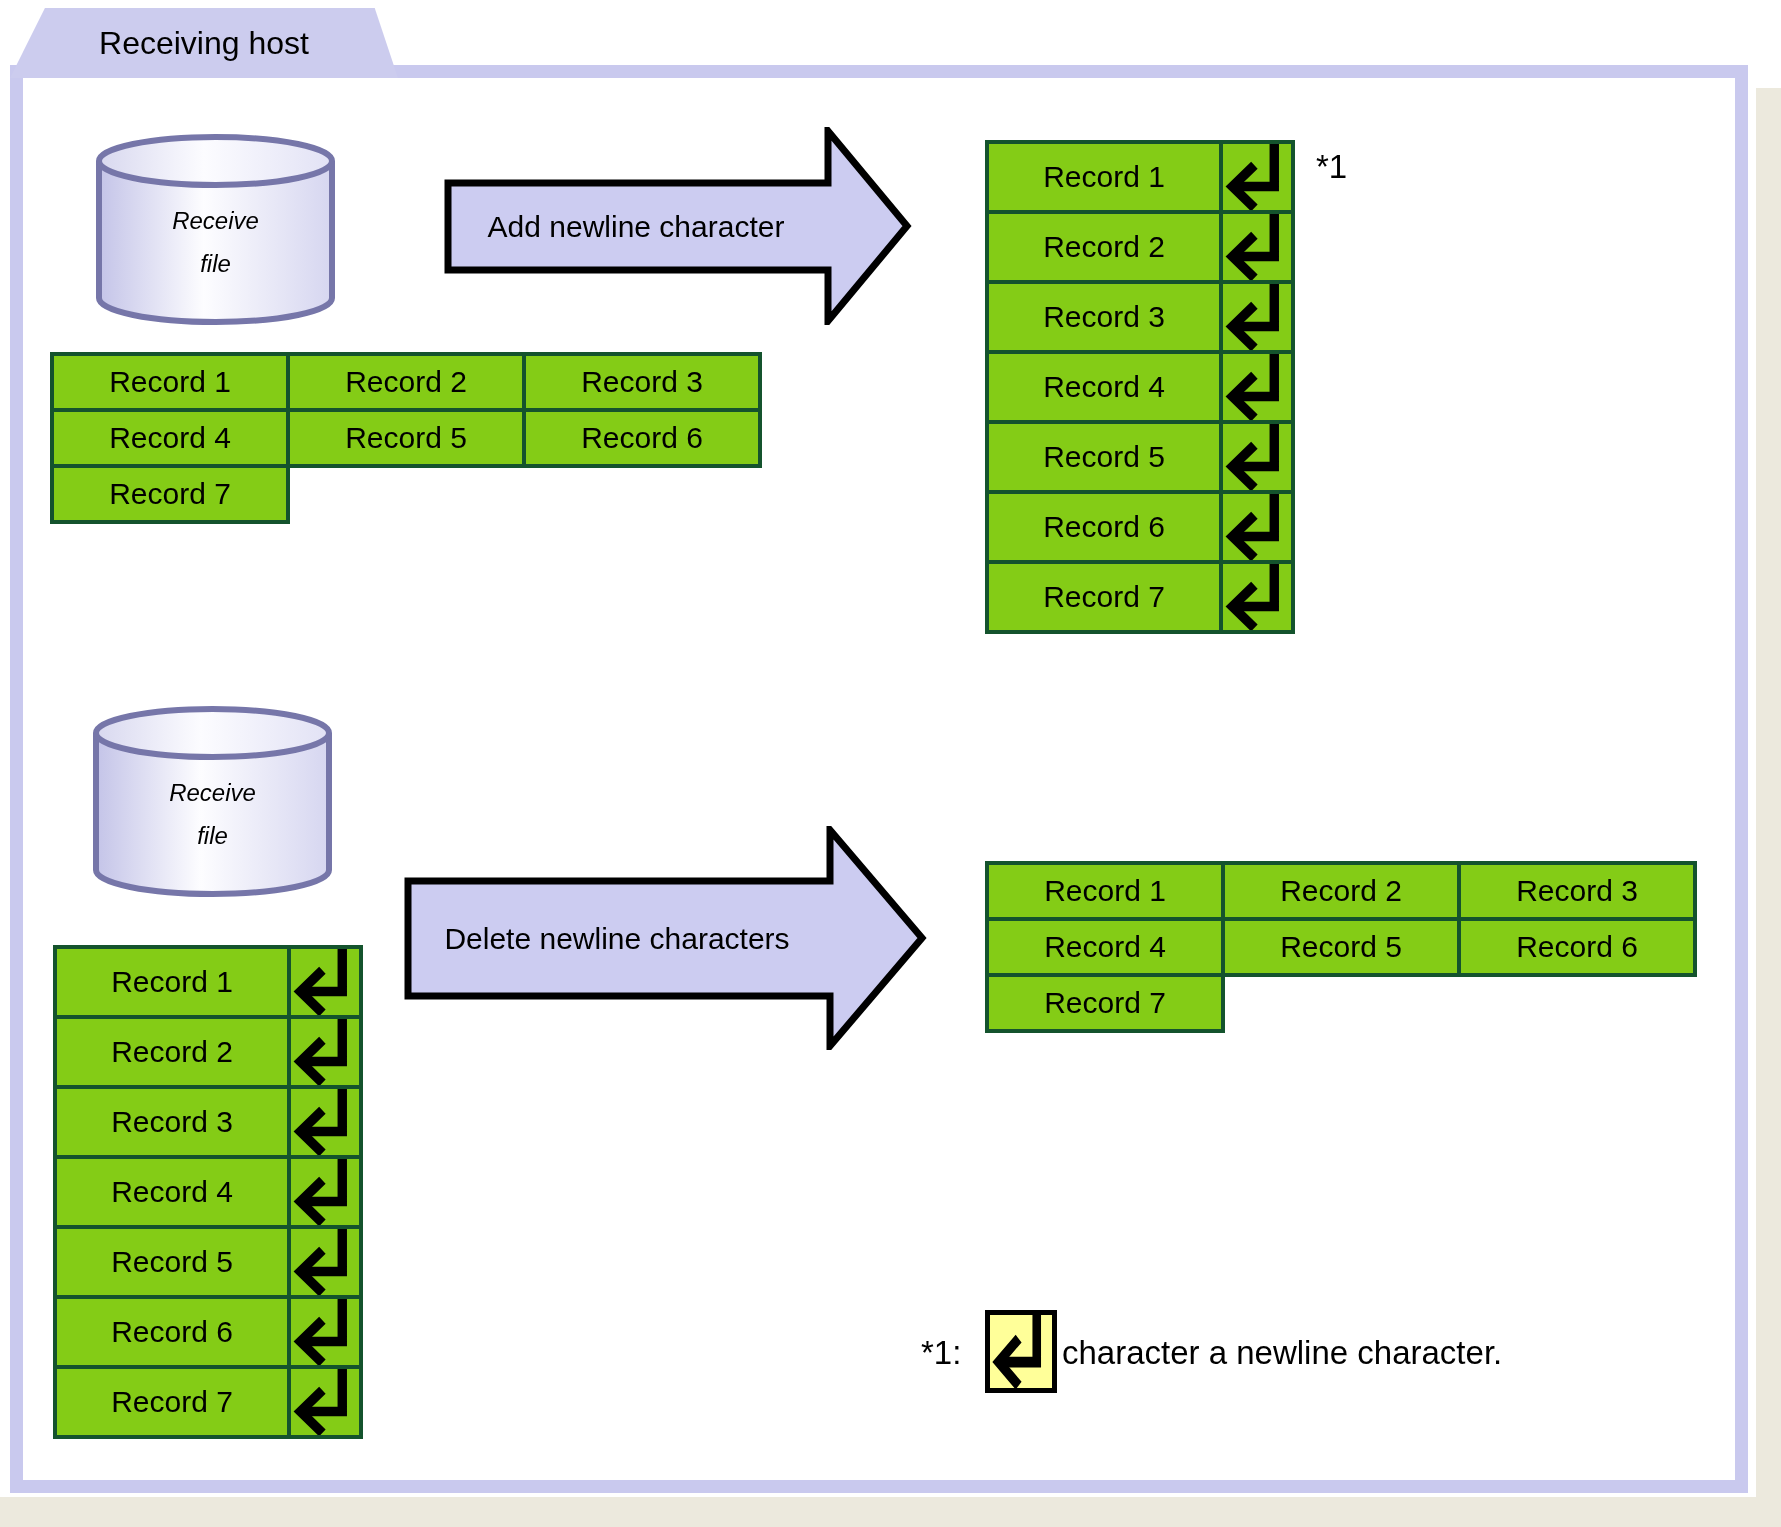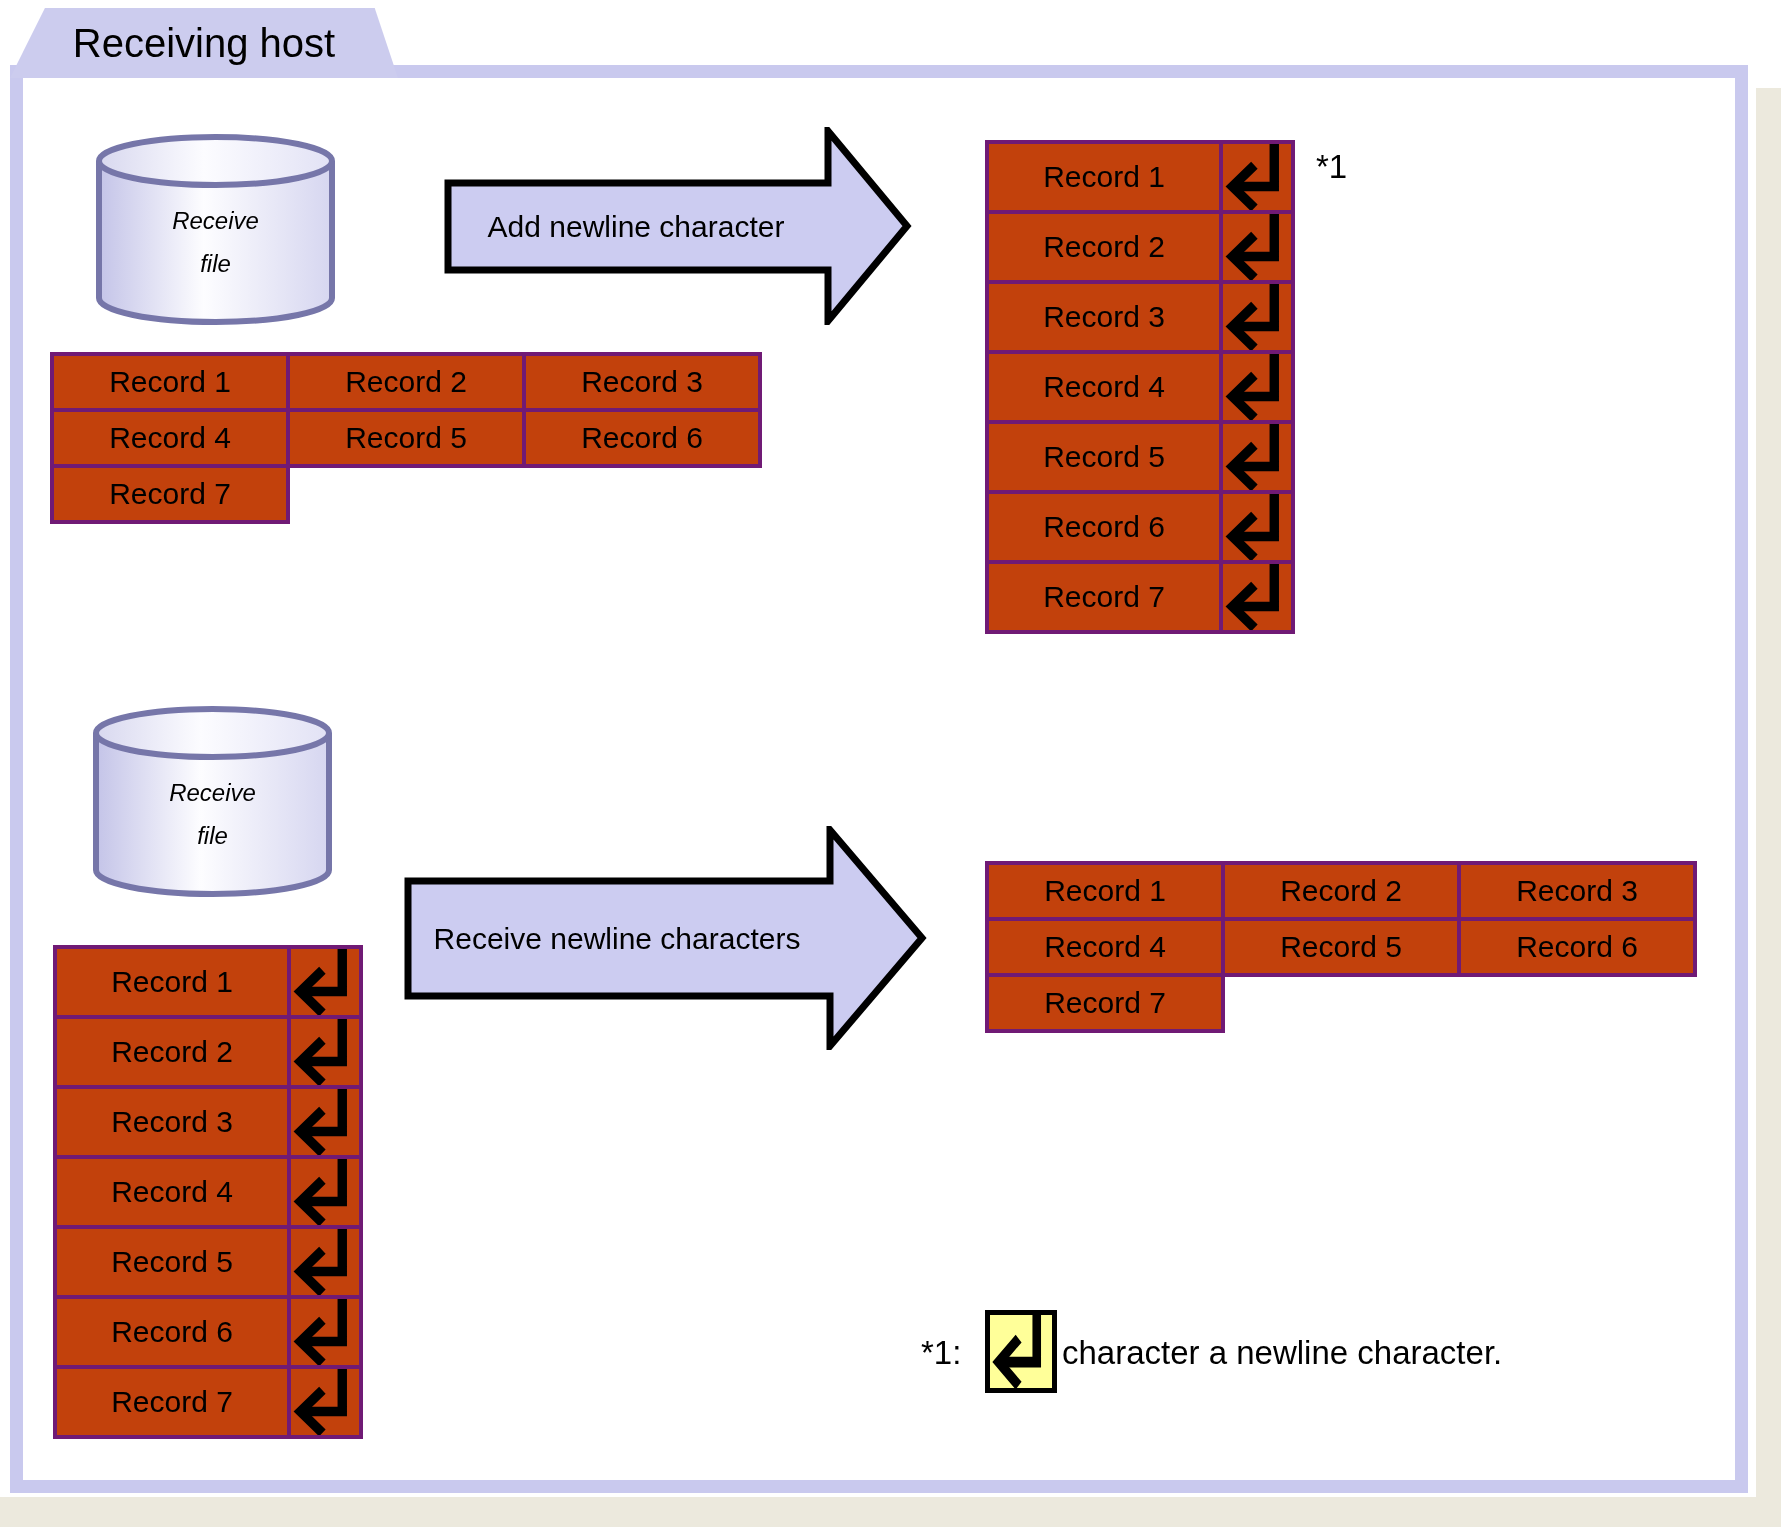--- a/index.html
+++ b/index.html
@@ -14,37 +14,37 @@
   .beige-right{left:1756px;top:88px;width:25px;height:1439px;background:#ece9dd;}
   .beige-bottom{left:0;top:1497px;width:1781px;height:30px;background:#ece9dd;}
   
   .frame{left:10px;top:65px;width:1738px;height:1428px;border:13px solid #c9c9ee;background:#ffffff;box-sizing:border-box;}
   
   .tab{
     left:10px;top:8px;width:388px;height:70px;background:#ccccee;
     clip-path:polygon(0 100%, 9% 0, 94% 0, 100% 100%);
     display:flex;align-items:center;justify-content:center;
     box-sizing:border-box;
-    font-size:40px;
+    font-size:32px;
   }
   
   .cyl-label{
     width:241px;text-align:center;font-size:24px;line-height:43px;font-style:italic;
   }
   
   .arrow-label{
     display:flex;align-items:center;justify-content:center;
     font-size:30px;
   }
   
   .nl-col{display:block;}
   .col-row{display:flex;}
   .col-row + .col-row{margin-top:-4px;}
   .cell{
-    box-sizing:border-box;border:4px solid #701a75;background:#c2410c;
+    box-sizing:border-box;border:4px solid #14532d;background:#84cc16;
     display:flex;align-items:center;justify-content:center;
     font-size:30px;
   }
   .col-row .main{width:238px;height:74px;}
   .col-row .glyph{width:76px;height:74px;margin-left:-4px;position:relative;}
   
   .tbl-row{display:flex;}
   .tbl-row + .tbl-row{margin-top:-4px;}
   .tbl-row .tcell{width:240px;height:60px;}
   .tbl-row .tcell + .tcell{margin-left:-4px;}
@@ -252,21 +252,21 @@
           <polyline points="49,0 49,40 10,40"></polyline>
           <polyline points="30,20 9,40 30,60"></polyline>
         </svg>
       </div>
     </div>
   </div>
 
 <svg class="abs" style="left:404px;top:826px" width="523" height="224" viewBox="0 0 523 224">
   <polygon points="4,55 426,55 426,4 518,112 426,220 426,170 4,170" fill="#ccccf1" stroke="#000" stroke-width="7"></polygon>
 </svg>
-<div class="abs arrow-label" style="left:404px;top:881px;width:426px;height:115px">Receive newline characters</div>
+<div class="abs arrow-label" style="left:404px;top:881px;width:426px;height:115px">Delete newline characters</div>
 
 <div class="abs" style="left:985px;top:861px">
     <div class="tbl-row">
       <div class="cell tcell">Record 1</div>
       <div class="cell tcell">Record 2</div>
       <div class="cell tcell">Record 3</div>
     </div>
     <div class="tbl-row">
       <div class="cell tcell">Record 4</div>
       <div class="cell tcell">Record 5</div>

